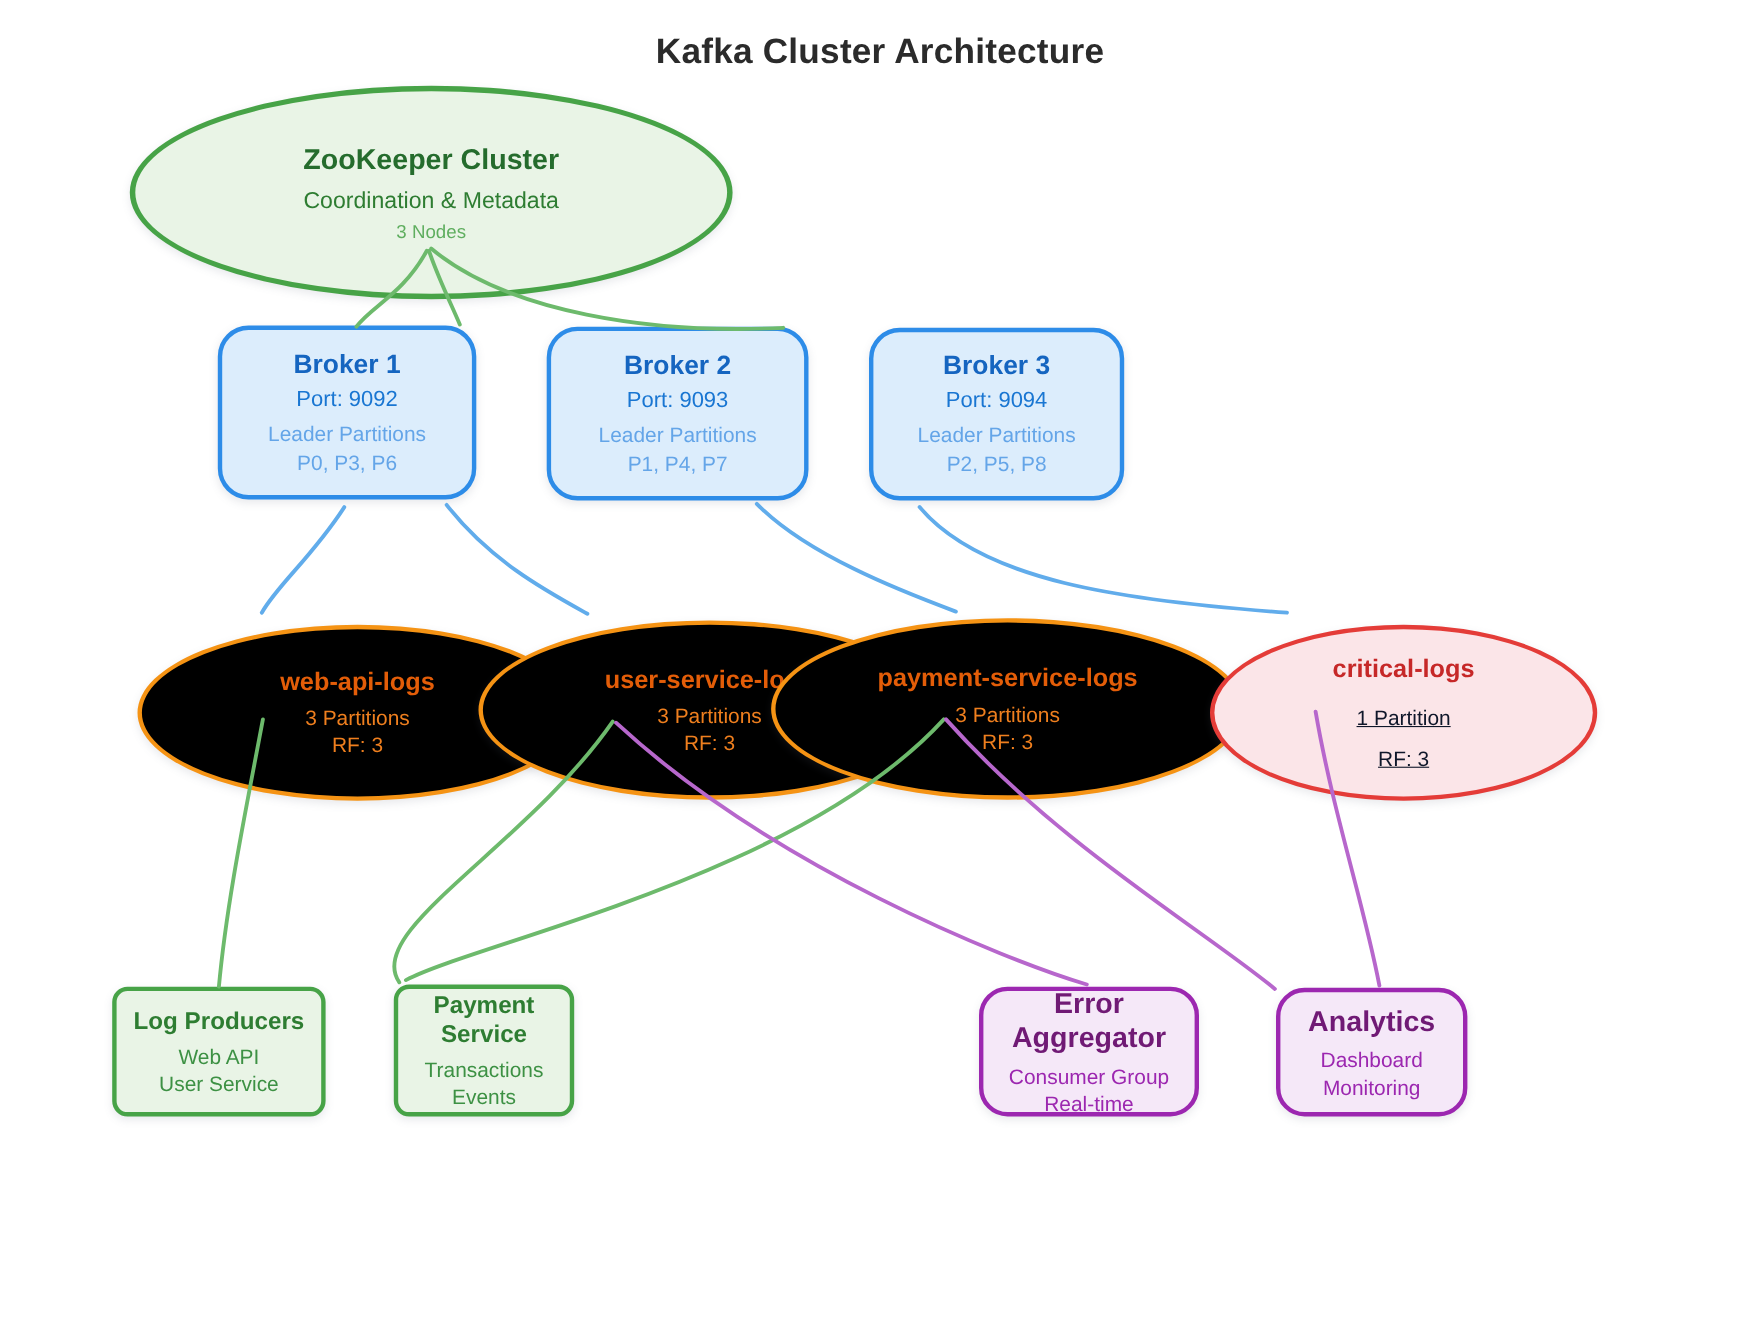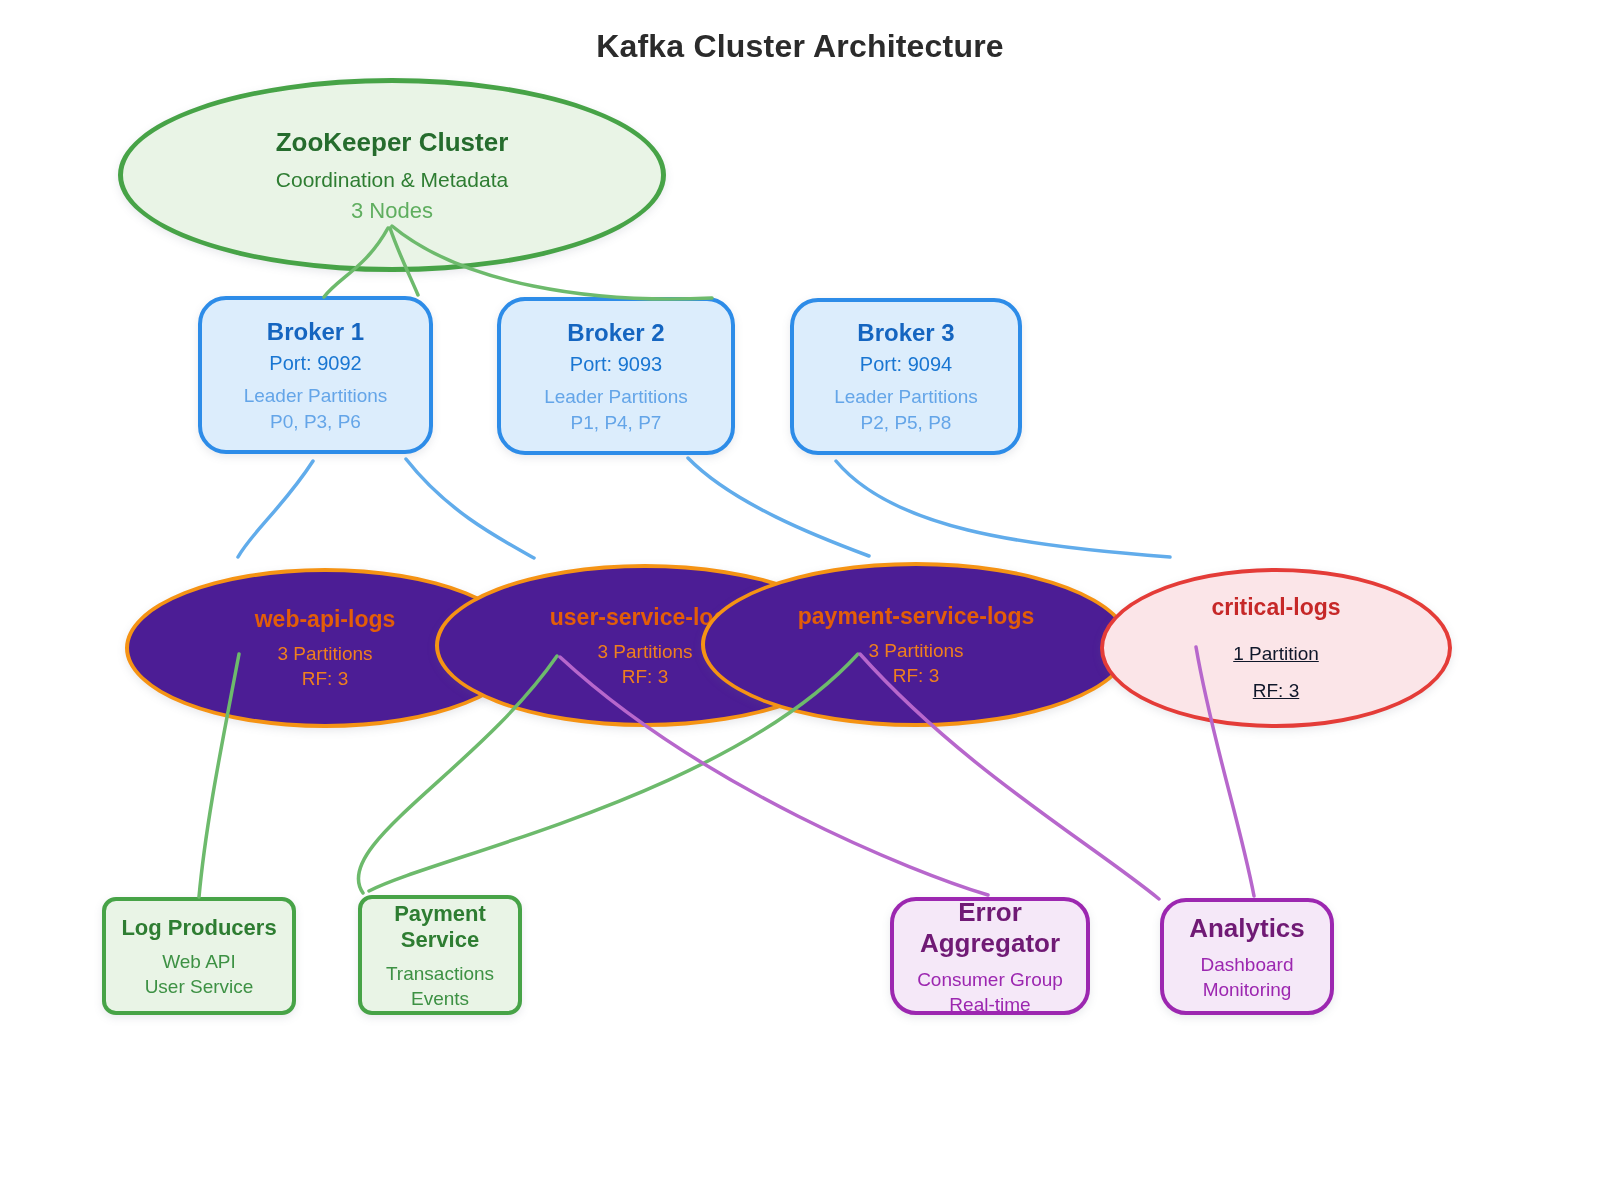--- a/index.html
+++ b/index.html
@@ -7,28 +7,28 @@
   .canvas{position:relative;width:1600px;height:1200px;background:#ffffff;overflow:hidden;}
   .main-title{position:absolute;top:28px;left:0;width:100%;text-align:center;
     font-size:32px;font-weight:bold;color:#2b2b2b;letter-spacing:.2px;}
   .node{position:absolute;display:flex;flex-direction:column;align-items:center;
     justify-content:center;text-align:center;box-sizing:border-box;
     box-shadow:0 3px 8px rgba(100,110,125,.15);}
   .ellipse{border-radius:50%;}
   
   .v-green-ellipse{background:#e9f4e6;border:5px solid #47a347;}
   .v-blue{background:#dcedfc;border:4px solid #2d8ce8;border-radius:28px;}
-  .v-orange{background:#4c1d95;border:4px solid #f59314;}
+  .v-orange{background:#000000;border:4px solid #f59314;}
   .v-red{background:#fbe5e8;border:4px solid #e43c38;}
   .v-green-box{background:#e9f4e6;border:4px solid #47a347;border-radius:14px;}
   .v-purple{background:#f5e8f8;border:4px solid #9c27b0;border-radius:26px;}
   
   .zk-title{font-size:26px;font-weight:bold;color:#256c2d;margin-bottom:10px;}
   .zk-sub{font-size:21px;color:#2e7d32;margin-bottom:6px;}
-  .zk-detail{font-size:22px;color:#5fae5f;}
+  .zk-detail{font-size:17px;color:#5fae5f;}
   .bk-title{font-size:24px;font-weight:bold;color:#1565c0;margin-bottom:6px;}
   .bk-port{font-size:20px;color:#1976d2;}
   .bk-leader{font-size:19px;color:#64a5e8;margin-top:10px;}
   .bk-parts{font-size:19px;color:#64a5e8;margin-top:4px;}
   .tp-title-orange{font-size:23px;font-weight:bold;color:#e35d08;margin-bottom:7px;}
   .tp-sub-orange{font-size:19px;color:#ef7f1e;margin-top:3px;}
   .tp-title-red{font-size:23px;font-weight:bold;color:#c62828;margin-bottom:7px;}
   .tp-sub-red{font-size:19px;color:#0f172a;margin-top:15px;text-decoration:underline;}
   .cl-title-green{font-size:22px;font-weight:bold;color:#2e7d32;margin-bottom:7px;}
   .cl-sub-green{font-size:19px;color:#3d9144;margin-top:3px;}

